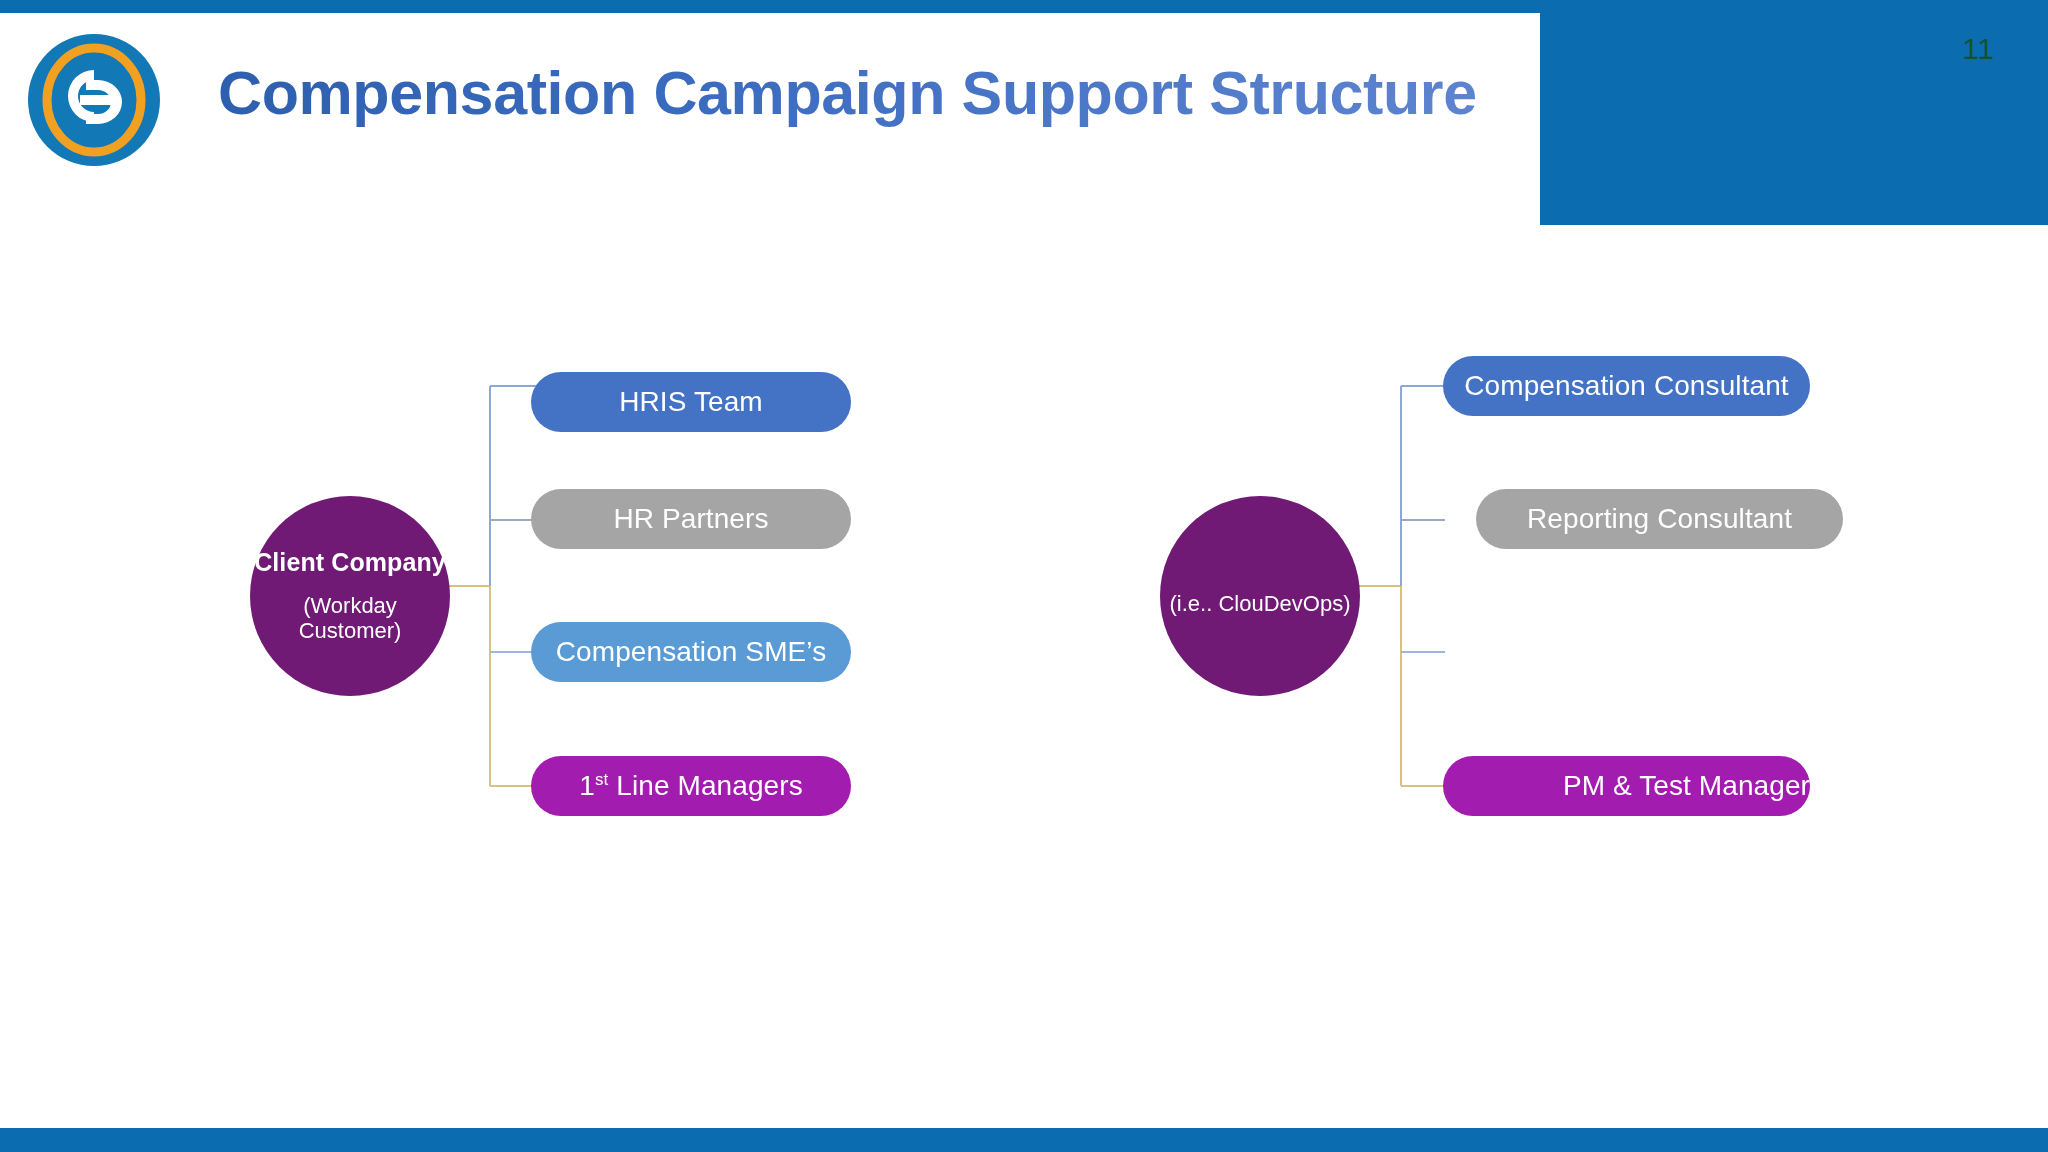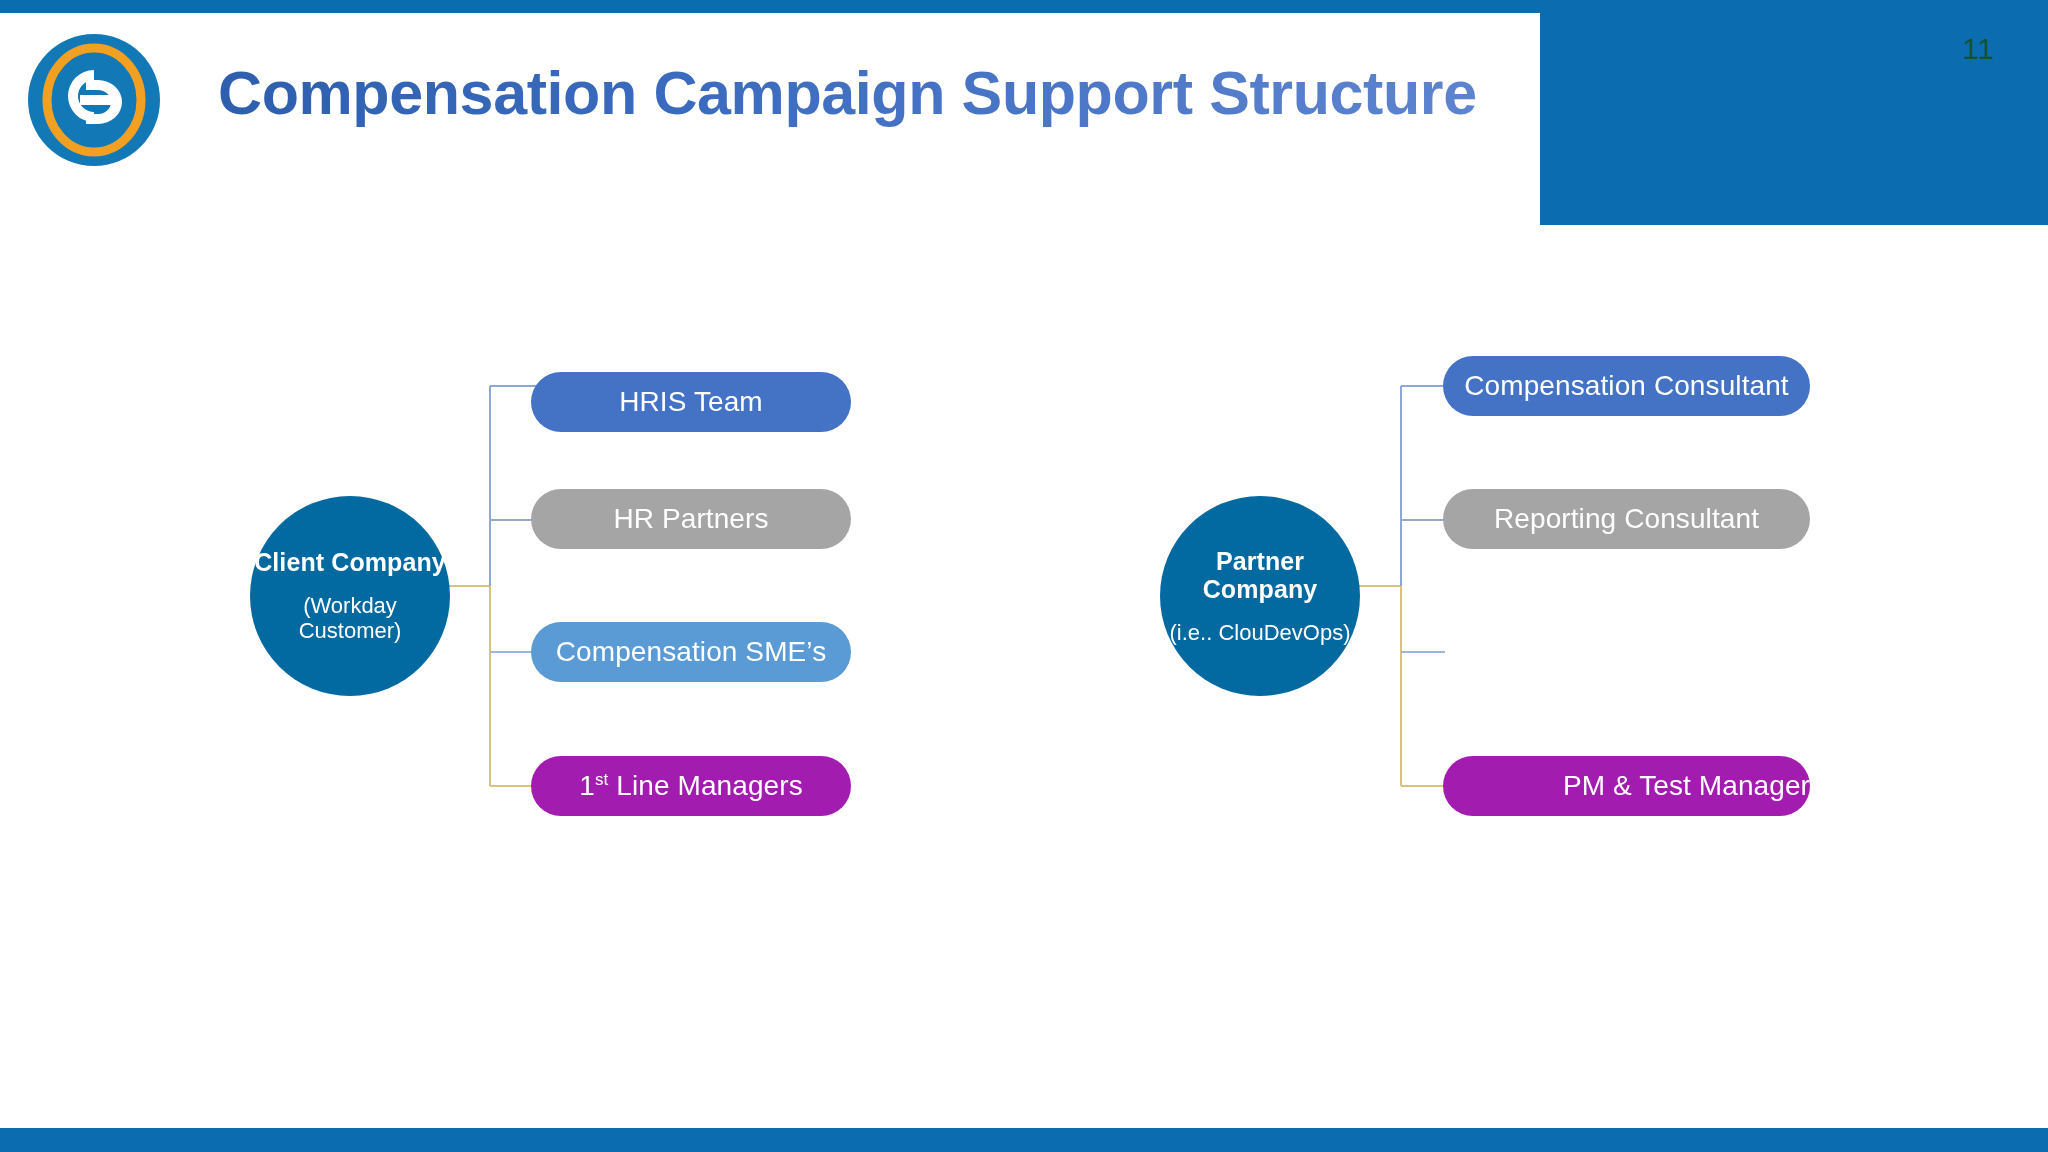--- a/index.html
+++ b/index.html
@@ -47,21 +47,21 @@
 
   
   .bottom-bar{position:absolute;left:0;top:1128px;width:2048px;height:24px;background:#0C6CB0;}
 
   
   .diagram{position:absolute;left:0;top:0;width:2048px;height:1152px;}
   .conn-layer{position:absolute;left:0;top:0;width:2048px;height:1152px;}
 
   .hub{
     position:absolute;border-radius:50%;
-    background:#0369a1;color:#FFFFFF;
+    background:#701a75;color:#FFFFFF;
     display:flex;flex-direction:column;align-items:center;justify-content:center;
     text-align:center;line-height:1.14;
   }
   .hub .hub-main{font-size:25px;font-weight:bold;letter-spacing:.1px;}
   .hub .hub-sub{font-size:22px;font-weight:normal;margin-top:16px;line-height:1.15;}
 
   .pill{
     position:absolute;height:60px;border-radius:30px;
     display:flex;align-items:center;justify-content:center;
     color:#FFFFFF;font-size:28px;font-weight:normal;
@@ -141,33 +141,30 @@
 
     <div class="pill c-sky" style="left:531px;top:622px;width:320px;">
       <span>Compensation SME’s</span>
     </div>
 
     <div class="pill c-gold" style="left:531px;top:756px;width:320px;">
       <span><span>1</span><sup>st</sup><span> Line Managers</span></span>
     </div>
 
     <div class="hub" style="left:1160px;top:496px;width:200px;height:200px;">
-      <div class="hub-main">
-        <span>Partner Company</span>
-      </div>
       <div class="hub-sub">
         <span>(i.e.. ClouDevOps)</span>
       </div>
     </div>
 
     <div class="pill c-royal" style="left:1443px;top:356px;width:367px;">
       <span>Compensation Consultant</span>
     </div>
 
-    <div class="pill c-grey" style="left:1443px;top:489px;width:367px;">
+    <div class="pill c-grey" style="left:1476px;top:489px;width:367px;">
       <span>Reporting Consultant</span>
     </div>
 
 
     <div class="pill c-gold" style="left:1443px;top:756px;width:367px;justify-content:flex-end;">
       <span>PM &amp; Test Manager</span>
     </div>
 
   </div>
 

